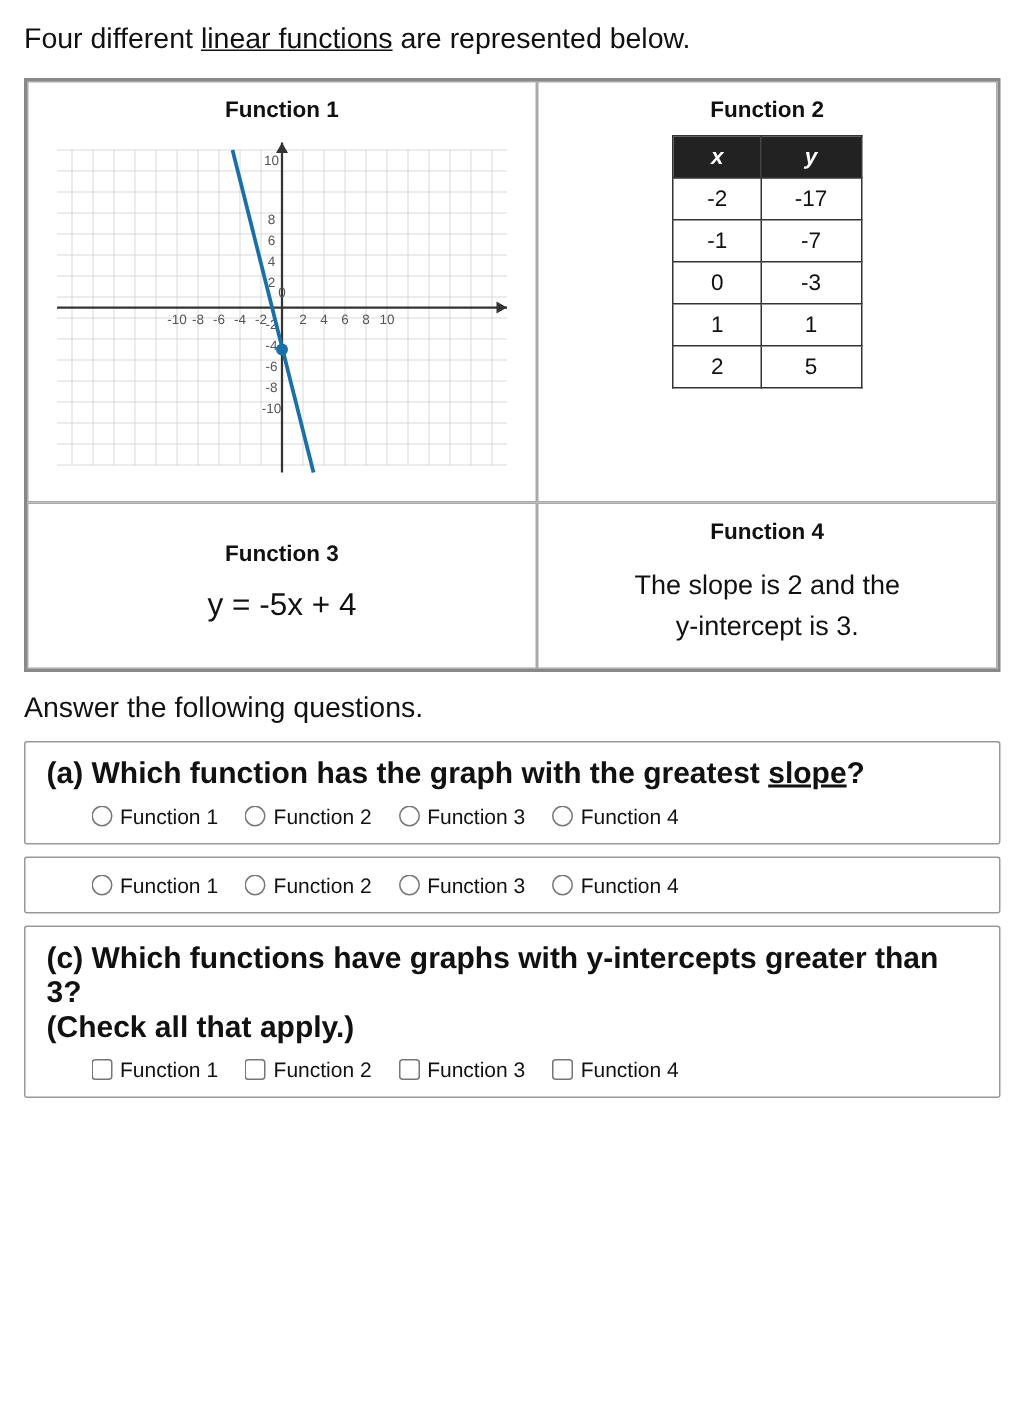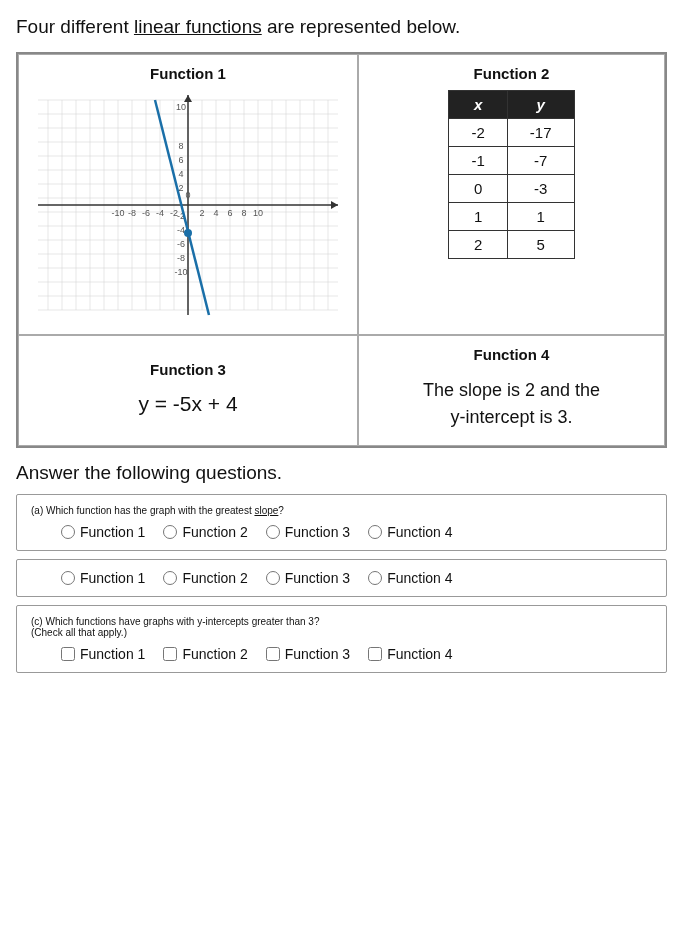--- a/index.html
+++ b/index.html
@@ -94,22 +94,23 @@
       font-size: 19px;
       margin-bottom: 10px;
     }
     .question-box {
       border: 1.5px solid #999;
       border-radius: 2px;
       padding: 10px 14px 10px 14px;
       margin-bottom: 8px;
     }
     .question-text {
-      font-size: 10px;
+      font-size: 20px;
       margin-bottom: 8px;
+      font-weight: bold;
     }
     .question-text u { text-decoration: underline; }
     .options-row {
       display: flex;
       gap: 18px;
       align-items: center;
       flex-wrap: wrap;
       padding-left: 30px;
     }
     .option-item {

